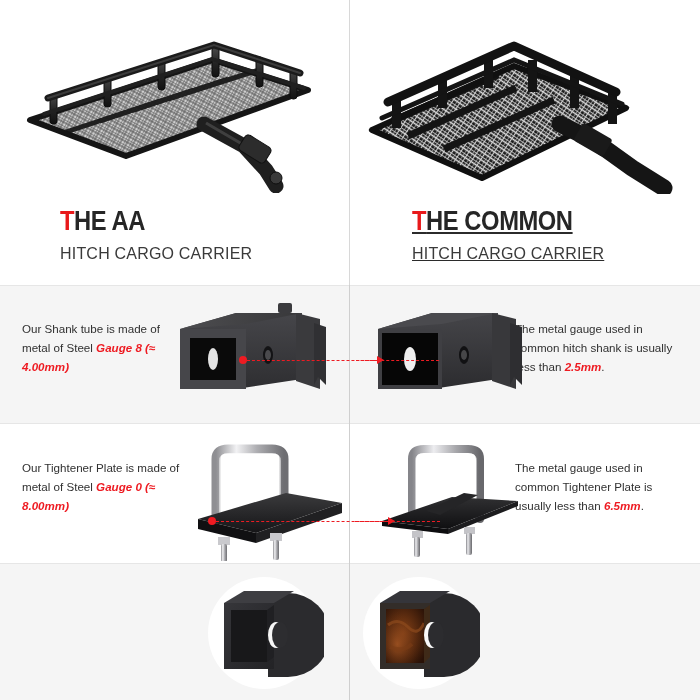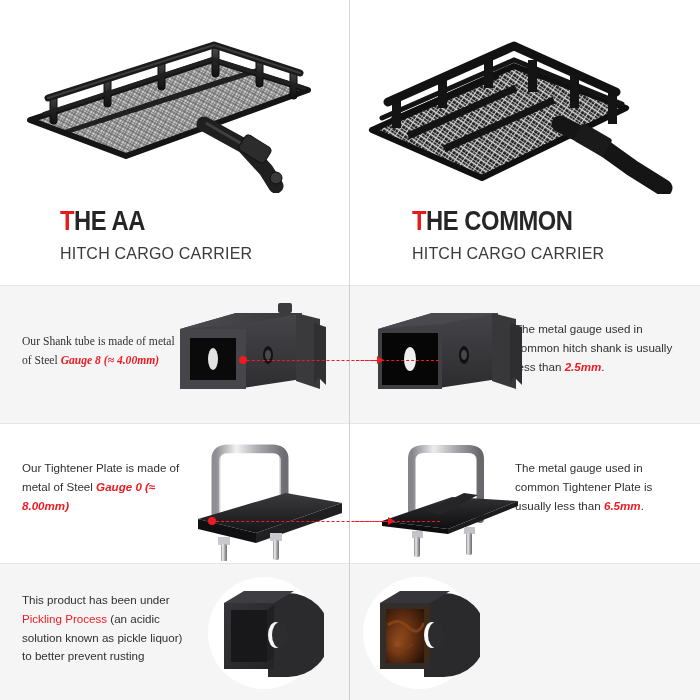--- a/index.html
+++ b/index.html
@@ -21,21 +21,21 @@
 
   .center-rule {
     position:absolute; left:349px; top:0; width:1px; height:285px;
     background:#d8d8d8;
   }
   .row-center-rule {
     position:absolute; left:349px; width:1px; background:#cfcfcf;
   }
 
   .hero-title { position:absolute; left:60px; bottom:22px; }
-  .hero-half.right .hero-title { left:62px; }
+  .hero-half.right .hero-title { left:62px;text-decoration:underline; }
   .brand {
     font-size:27px; font-weight:bold; letter-spacing:-0.5px;
     color:#262626; line-height:1; font-stretch:condensed;
     transform:scaleX(0.88); transform-origin:left center;
     white-space:nowrap;
   }
   .brand .t { color:#e8191b; }
   .subtitle {
     margin-top:10px; font-size:16px; letter-spacing:0.2px;
     color:#3a3a3a; white-space:nowrap;
@@ -205,21 +205,21 @@
         <div class="subtitle">HITCH CARGO CARRIER</div>
       </div>
     </div>
 
   </div>
 
   <div class="row shaded" style="height:138px;">
     <div class="row-sep" style="top:0;"></div>
     <div class="row-center-rule" style="top:0; height:138px;"></div>
 
-    <div class="row-text left" style="top:48px;font-family:Liberation Serif, serif;">
+    <div class="row-text left" style="top:35px;">
       <span>Our Shank tube is made of metal of Steel </span><span class="hl">Gauge 8 (≈ 4.00mm)</span><span></span>
     </div>
 
     <div class="row-text right" style="top:35px;">
       <span>The metal gauge used in common hitch shank is usually less than </span><span class="hl">2.5mm</span><span>.</span>
     </div>
 
     <div class="row-img" style="left:178px; top:8px;">
       <svg width="170" height="122" viewBox="0 0 170 122">
         <defs>
@@ -359,23 +359,20 @@
     <div class="connector" style="left:355px; top:93px; width:40px;">
       <div class="dash"></div>
       <div class="arrow"></div>
     </div>
   </div>
 
   <div class="row shaded" style="height:137px;">
     <div class="row-sep" style="top:0;"></div>
     <div class="row-center-rule" style="top:0; height:137px;"></div>
 
-    <div class="row-text left" style="top:28px; width:172px;">
-      <span>This product has been under </span><span class="hl-plain">Pickling Process</span><span> (an acidic solution known as pickle liquor) to better prevent rusting</span>
-    </div>
 
 
     <div class="vignette" style="left:208px; top:14px; width:112px; height:112px;"></div>
     <div class="row-img" style="left:214px; top:22px;">
       <svg width="110" height="100" viewBox="0 0 110 100">
         <defs>
           <linearGradient id="tubeFaceL" x1="0" y1="0" x2="1" y2="1">
             <stop offset="0%" stop-color="#36363a"></stop>
               <stop offset="100%" stop-color="#232326"></stop>
           </linearGradient>

